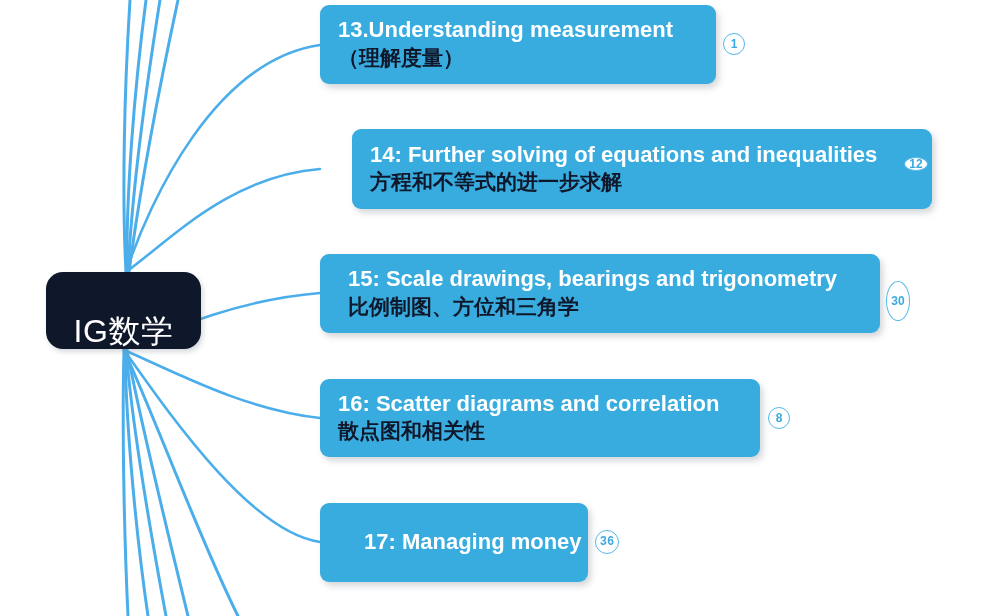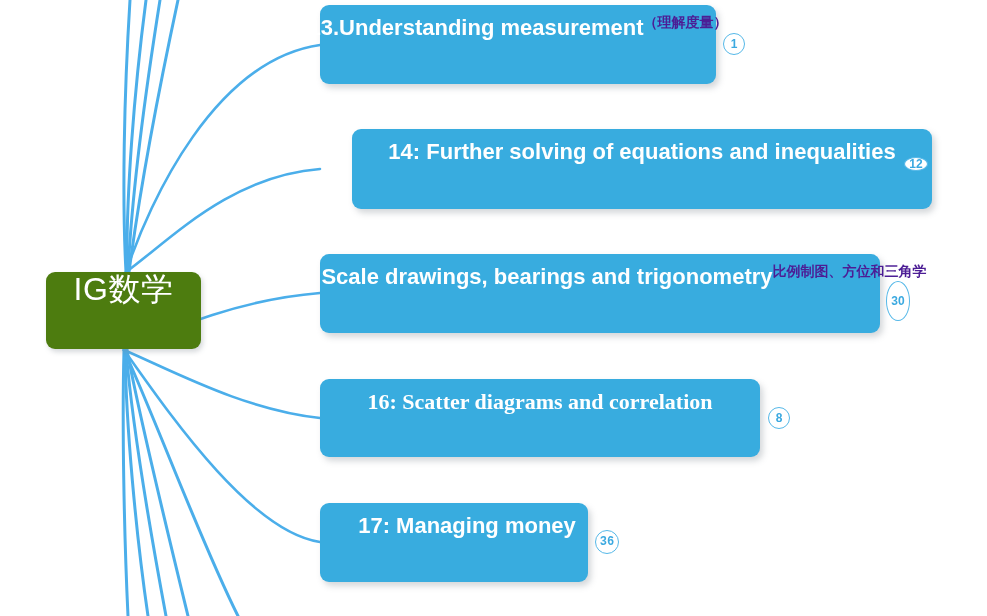--- a/index.html
+++ b/index.html
@@ -24,59 +24,59 @@
     pointer-events: none;
   }
 
   
   .root-node {
     position: absolute;
     left: 46px;
     top: 272px;
     width: 155px;
     height: 77px;
-    background: #4d7c0f;
-    border-radius: 9px;
+    background: #0f172a;
+    border-radius: 17px;
     box-shadow: 2px 3px 5px rgba(120,130,140,0.30);
     display: flex;
-    align-items: flex-start;
+    align-items: flex-end;
     justify-content: center;
     z-index: 5;
   }
   .root-label {
     color: #ffffff;
     font-size: 32px;
     line-height: 1.1;
     letter-spacing: 0.5px;
     white-space: nowrap;
   }
 
   
   .topic-node {
     position: absolute;
     background: #38ACDF;
     border-radius: 9px;
     box-shadow: 3px 4px 6px rgba(120,130,140,0.32);
     box-sizing: border-box;
     padding: 9px 18px 10px 18px;
     display: flex;
-    flex-direction: row;
+    flex-direction: column;
     justify-content: center;
     z-index: 4;
   }
   .topic-line-en {
     color: #ffffff;
     font-size: 22px;
     font-weight: bold;
     line-height: 1.28;
     white-space: nowrap;
   }
   .topic-line-zh {
-    color: #4c1d95;
-    font-size: 14px;
+    color: #0f172a;
+    font-size: 21px;
     font-weight: bold;
     line-height: 1.28;
     white-space: nowrap;
   }
 
   
   .count-badge {
     position: absolute;
     border: 1.4px solid #55B8E8;
     border-radius: 50%;
@@ -122,29 +122,31 @@
   </div>
 
   <div id="topics-layer">
       <div class="topic-node" style="left: 320px; top: 5px; width: 396px; height: 79px; background: rgb(56, 172, 223);">
         <div class="topic-line-en">13.Understanding measurement</div>
         <div class="topic-line-zh">（理解度量）</div>
       </div>
       <div class="count-badge" style="left: 723px; top: 33px; width: 22px; height: 22px; border-color: rgb(85, 184, 232); color: rgb(59, 169, 224);">1</div>
       <div class="topic-node" style="left: 320px; top: 129px; width: 580px; height: 80px; background: rgb(56, 172, 223); margin-left: 32px;">
         <div class="topic-line-en">14: Further solving of equations and inequalities</div>
+        <div class="topic-line-zh">方程和不等式的进一步求解</div>
       </div>
       <div class="count-badge" style="left: 904px; top: 157px; width: 24px; height: 14px; border-color: rgb(85, 184, 232); color: rgb(59, 169, 224);">12</div>
       <div class="topic-node" style="left: 320px; top: 254px; width: 560px; height: 79px; background: rgb(56, 172, 223); padding-left: 28px;">
         <div class="topic-line-en">15: Scale drawings, bearings and trigonometry</div>
         <div class="topic-line-zh">比例制图、方位和三角学</div>
       </div>
       <div class="count-badge" style="left: 886px; top: 281px; width: 24px; height: 40px; border-color: rgb(85, 184, 232); color: rgb(59, 169, 224);">30</div>
-      <div class="topic-node" style="left: 320px; top: 379px; width: 440px; height: 78px; background: rgb(56, 172, 223); font-family: Liberation Serif, serif;">
+      <div class="topic-node" style="left: 320px; top: 379px; width: 440px; height: 78px; background: rgb(56, 172, 223);">
         <div class="topic-line-en">16: Scatter diagrams and correlation</div>
+        <div class="topic-line-zh">散点图和相关性</div>
       </div>
       <div class="count-badge" style="left: 768px; top: 407px; width: 22px; height: 22px; border-color: rgb(85, 184, 232); color: rgb(59, 169, 224);">8</div>
       <div class="topic-node" style="left: 320px; top: 503px; width: 268px; height: 79px; background: rgb(56, 172, 223); padding-left: 44px;">
         <div class="topic-line-en">17: Managing money</div>
       </div>
       <div class="count-badge" style="left: 595px; top: 530px; width: 24px; height: 24px; border-color: rgb(85, 184, 232); color: rgb(59, 169, 224); font-family: Liberation Mono, monospace;">36</div>
     </div>
 
 </div>
 

